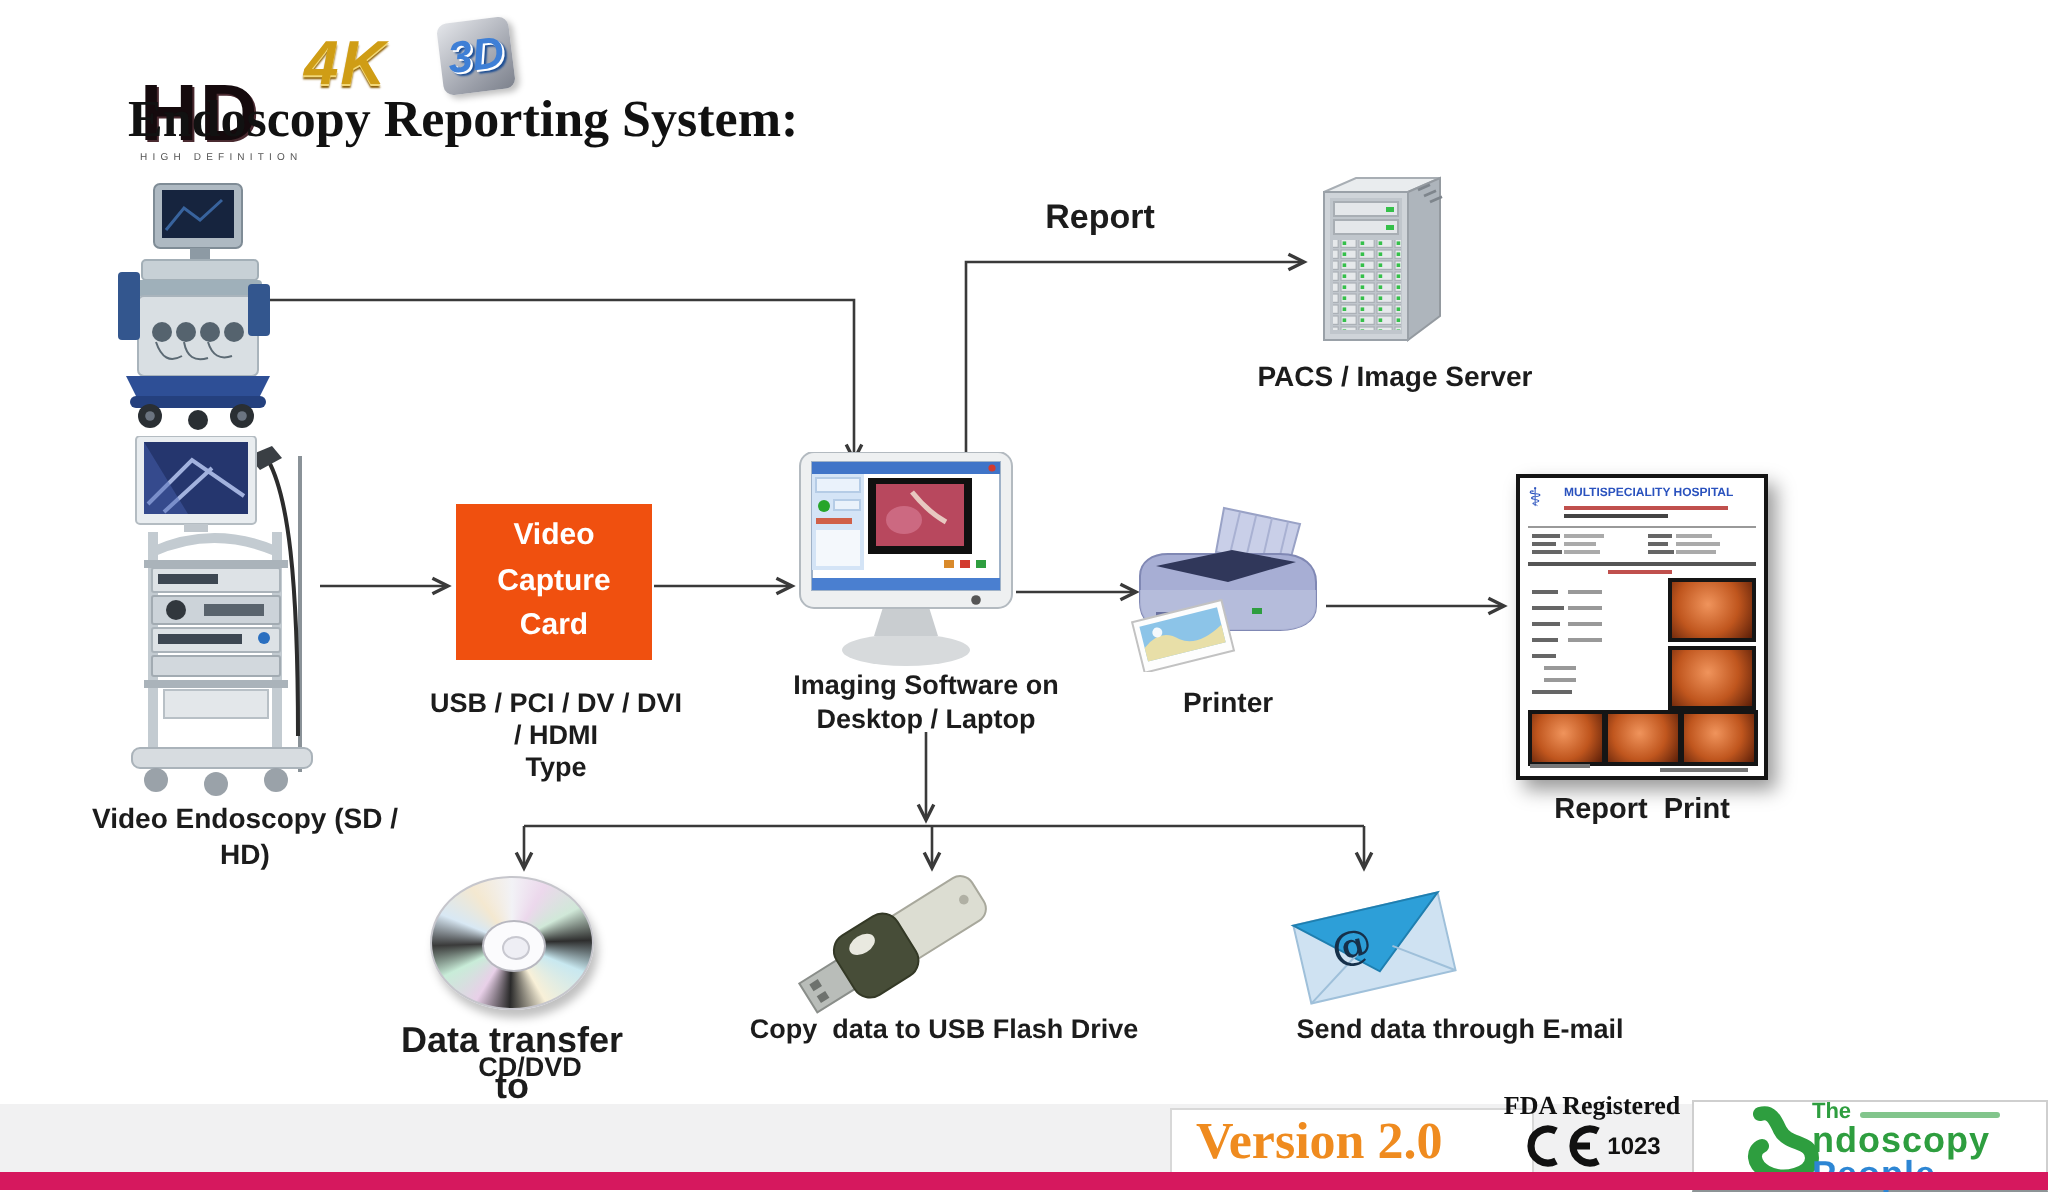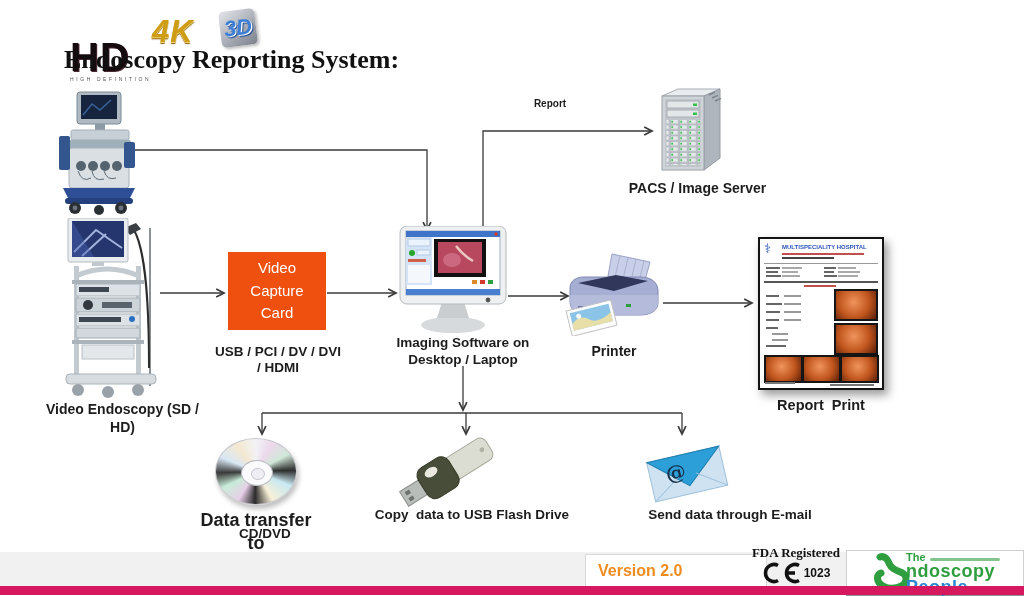--- a/index.html
+++ b/index.html
@@ -15,41 +15,41 @@
   .fourk{font-weight:700;font-style:italic;font-size:31px;color:#cf9d15;
          text-shadow:0 1px 0 #f2d878,0 2px 1px #8a5c00;letter-spacing:1px;}
   .cube{width:36px;height:36px;background:linear-gradient(145deg,#e4e6ea,#9a9ea8 70%,#7c818c);
         border-radius:5px;transform:rotate(-7deg);display:flex;align-items:center;justify-content:center;
         box-shadow:2px 2px 3px rgba(0,0,0,.25);}
   .threed{font-weight:900;font-style:italic;font-size:22px;color:#3e7fd6;
           text-shadow:1px 1px 0 #fff,2px 2px 1px #1d4e94;}
   .title{font-family:"Liberation Serif",serif;font-weight:bold;font-size:26px;color:#111;}
   
   .capture{background:#F0500F;color:#fff;display:flex;flex-direction:column;align-items:center;
-           justify-content:center;font-weight:normal;font-size:15px;line-height:1.5;}
+           justify-content:center;font-weight:bold;font-size:15px;line-height:1.5;}
   
   .report{background:#fff;border:2px solid #141414;box-shadow:4px 5px 9px rgba(0,0,0,.40);}
   .rl{position:absolute;height:2px;background:#8a8a8a;}
   .thumb{position:absolute;background:#151515;padding:2px;}
   .thumb > div{width:100%;height:100%;background:radial-gradient(circle at 45% 40%,#f0945c,#c0561e 55%,#5a1e08);}
   
   .cd{width:80px;height:65px;border-radius:50%;border:1px solid #c6c6cc;
       background:conic-gradient(#f2f2f6,#ecd8ec 30deg,#d0e8d8 62deg,#2e2e2e 88deg,#c8e8f0 112deg,
         #f8f0d8 150deg,#2a2a2a 182deg,#e8d0e8 212deg,#c8ecd8 244deg,#3a3a3a 268deg,
         #d8e8f4 292deg,#f4e8d0 324deg,#f2f2f6 360deg);
       box-shadow:2px 4px 5px rgba(0,0,0,.25);}
   .cd-hub{position:absolute;left:50%;top:50%;width:30px;height:24px;margin:-12px 0 0 -15px;
       border-radius:50%;background:#fbfbfd;border:1px solid #b8b8c0;}
   .cd-hole{position:absolute;left:50%;top:50%;width:12px;height:10px;margin:-5px 0 0 -6px;
       border-radius:50%;background:#eeeef4;border:1px solid #c8c8d0;}
   
   .strip{background:#f1f1f2;}
   .bar{background:#D6185E;}
   .vbox{background:#fff;border:1px solid #d8d8d8;display:flex;align-items:center;padding-left:12px;}
-  .vtext{color:#EF8B1F;font-weight:bold;font-size:16px;}
+  .vtext{color:#EF8B1F;font-weight:bold;font-size:26px;font-family:Liberation Serif, serif;}
   .fda-text{font-family:"Liberation Serif",serif;font-weight:bold;font-size:13px;color:#111;text-align:center;}
   .ce-num{font-weight:bold;font-size:12px;color:#111;}
   .ep-box{background:#fff;border:1px solid #cfcfcf;border-bottom:3px solid #8d9496;
           display:flex;align-items:center;justify-content:center;}
   .ep-col{line-height:0.9;margin-left:-8px;}
   .ep-the{color:#2e9e3f;font-weight:900;font-size:11px;}
   .ep-endo{color:#2e9e3f;font-weight:700;font-size:18px;letter-spacing:0.5px;}
   .ep-people{color:#2d86d4;font-weight:900;font-size:18px;letter-spacing:0.5px;}
   .ep-ghana{color:#2e9e3f;font-weight:bold;font-size:7px;}
   .ep-tag{display:inline-block;width:70px;height:3px;background:#2e9e3f;opacity:.6;border-radius:2px;}
@@ -107,21 +107,21 @@
     <path d="M23,81 q4,12 13,7 M37,81 q2,11 12,8 M49,81 q3,10 12,7" stroke="#5c6a74" fill="none"></path>
     <path d="M8,98 h72 l-6,12 h-60 z" fill="#2e4f96"></path>
     <rect x="10" y="108" width="68" height="6" rx="3" fill="#24407e"></rect>
     <circle cx="20" cy="118" r="6" fill="#2a2f33"></circle>
       <circle cx="20" cy="118" r="2.4" fill="#6b7480"></circle>
     <circle cx="66" cy="118" r="6" fill="#2a2f33"></circle>
       <circle cx="66" cy="118" r="2.4" fill="#6b7480"></circle>
     <circle cx="44" cy="120" r="5" fill="#2a2f33"></circle>
   </svg>
 
-  <div class="abs lbl" style="left:462px;top:98px;width:176px;font-size:10px">Report</div>
+  <div class="abs lbl" style="left:462px;top:98px;width:176px;font-size:17px">Report</div>
 
   <svg class="abs" style="left:652px;top:86px" width="88" height="88" viewBox="0 0 88 88">
     <defs>
       <pattern id="bays" width="9" height="5.5" patternUnits="userSpaceOnUse">
         <rect x="0.5" y="0.5" width="7.6" height="4.2" fill="#e6e9eb" stroke="#aab0b6" stroke-width="0.6"></rect>
         <rect x="1.3" y="1.7" width="1.8" height="1.8" fill="#35c04a"></rect>
       </pattern>
     </defs>
     <polygon points="10,10 52,10 68,3 26,3" fill="#e9ecee" stroke="#a8aeb4"></polygon>
     <polygon points="52,10 68,3 68,72 52,84" fill="#aeb5bc" stroke="#949aa0"></polygon>
@@ -168,20 +168,21 @@
   <div class="abs lbl" style="left:25px;top:401px;width:195px;font-size:14px">Video Endoscopy (SD /</div>
   <div class="abs lbl" style="left:25px;top:419px;width:195px;font-size:14px">HD)</div>
 
   <div class="abs capture" style="left:228px;top:252px;width:98px;height:78px">
     <span>Video</span>
     <span>Capture</span>
     <span>Card</span>
   </div>
   <div class="abs lbl" style="left:203px;top:344px;width:150px;font-size:13.5px">USB / PCI / DV / DVI</div>
   <div class="abs lbl" style="left:203px;top:360px;width:150px;font-size:13.5px">/ HDMI</div>
+  <div class="abs lbl" style="left:203px;top:376px;width:150px;font-size:13.5px">Type</div>
 
   <svg class="abs" style="left:398px;top:226px" width="110" height="108" viewBox="0 0 110 108">
     <ellipse cx="55" cy="99" rx="32" ry="8" fill="#d7dadc"></ellipse>
     <path d="M44,76 h22 l5,16 h-32 z" fill="#c9cdd0"></path>
     <rect x="2" y="0" width="106" height="78" rx="7" fill="#eef0f1" stroke="#b3bac0"></rect>
     <rect x="8" y="5" width="94" height="64" fill="#ffffff" stroke="#9fb2c8"></rect>
     <rect x="8" y="5" width="94" height="6" fill="#3f74c8"></rect>
     <circle cx="98" cy="8" r="1.8" fill="#d23a2e"></circle>
     <rect x="8" y="11" width="26" height="48" fill="#d4e4f6"></rect>
     <rect x="10" y="13" width="22" height="7" fill="#eaf2fb" stroke="#b5cce6"></rect>

